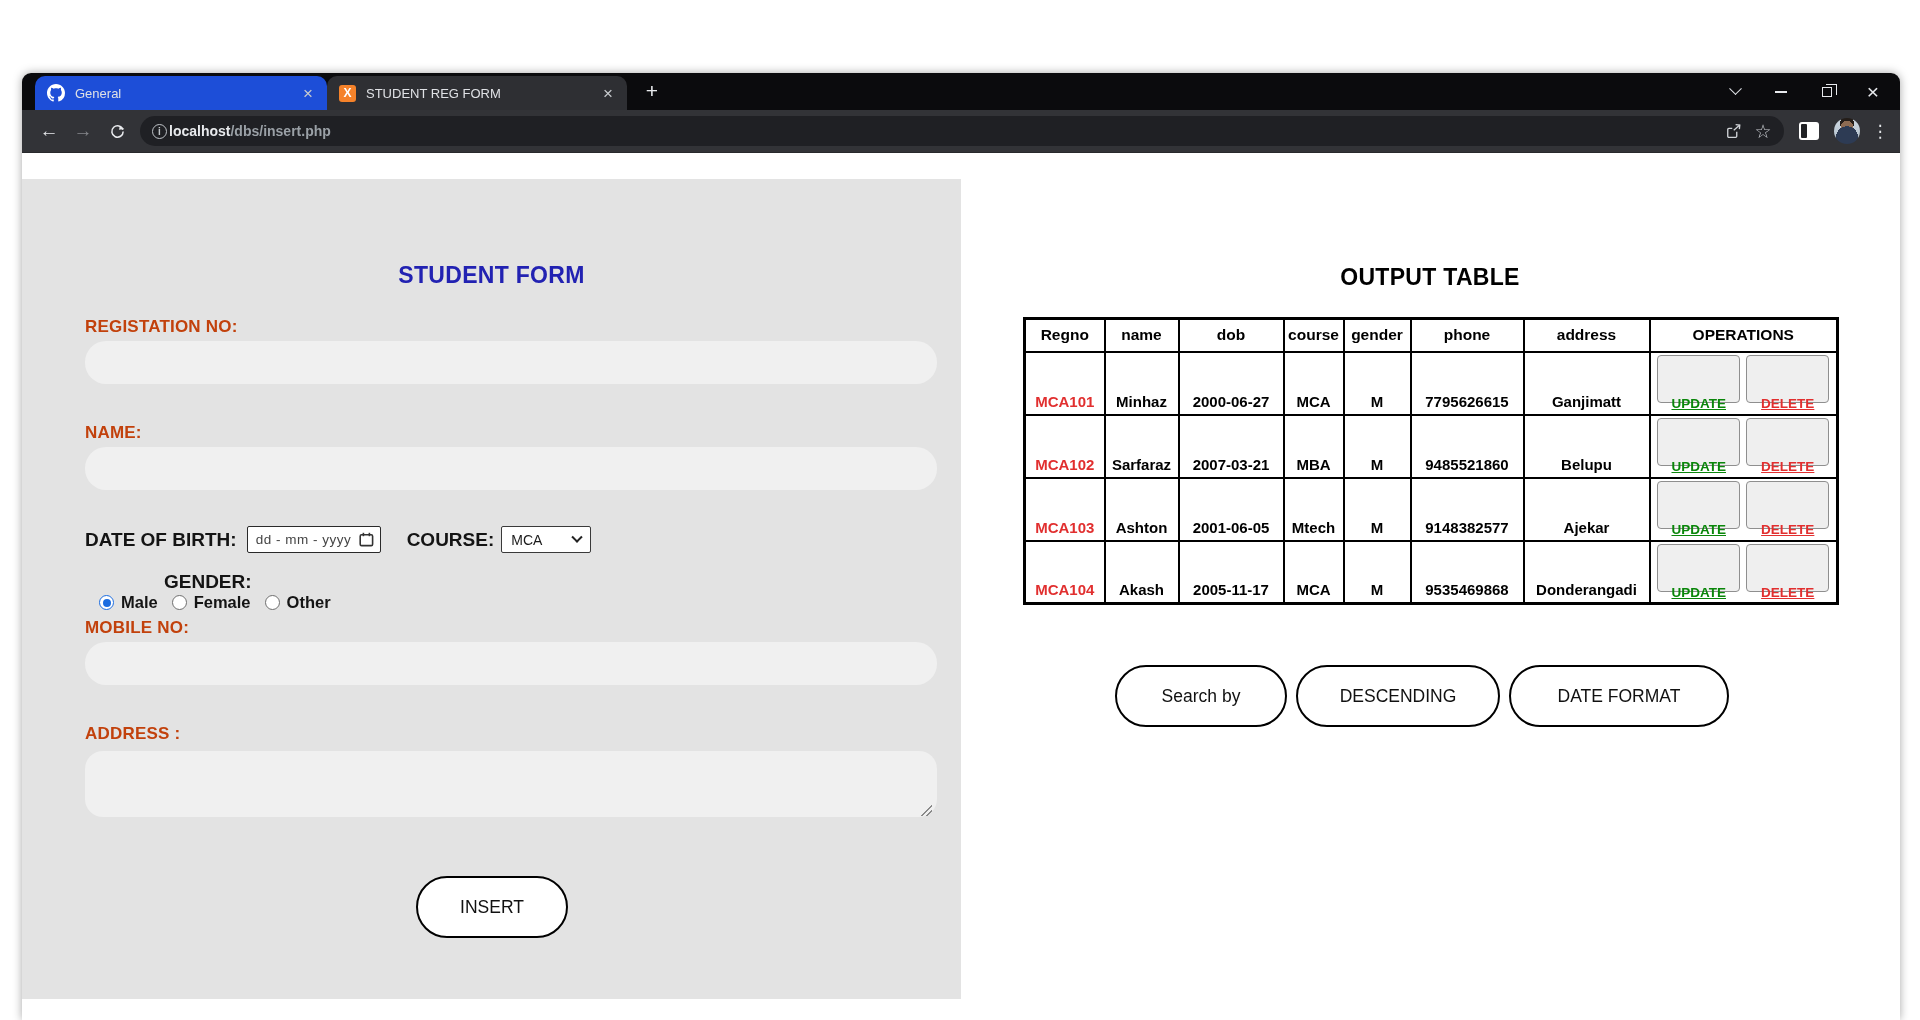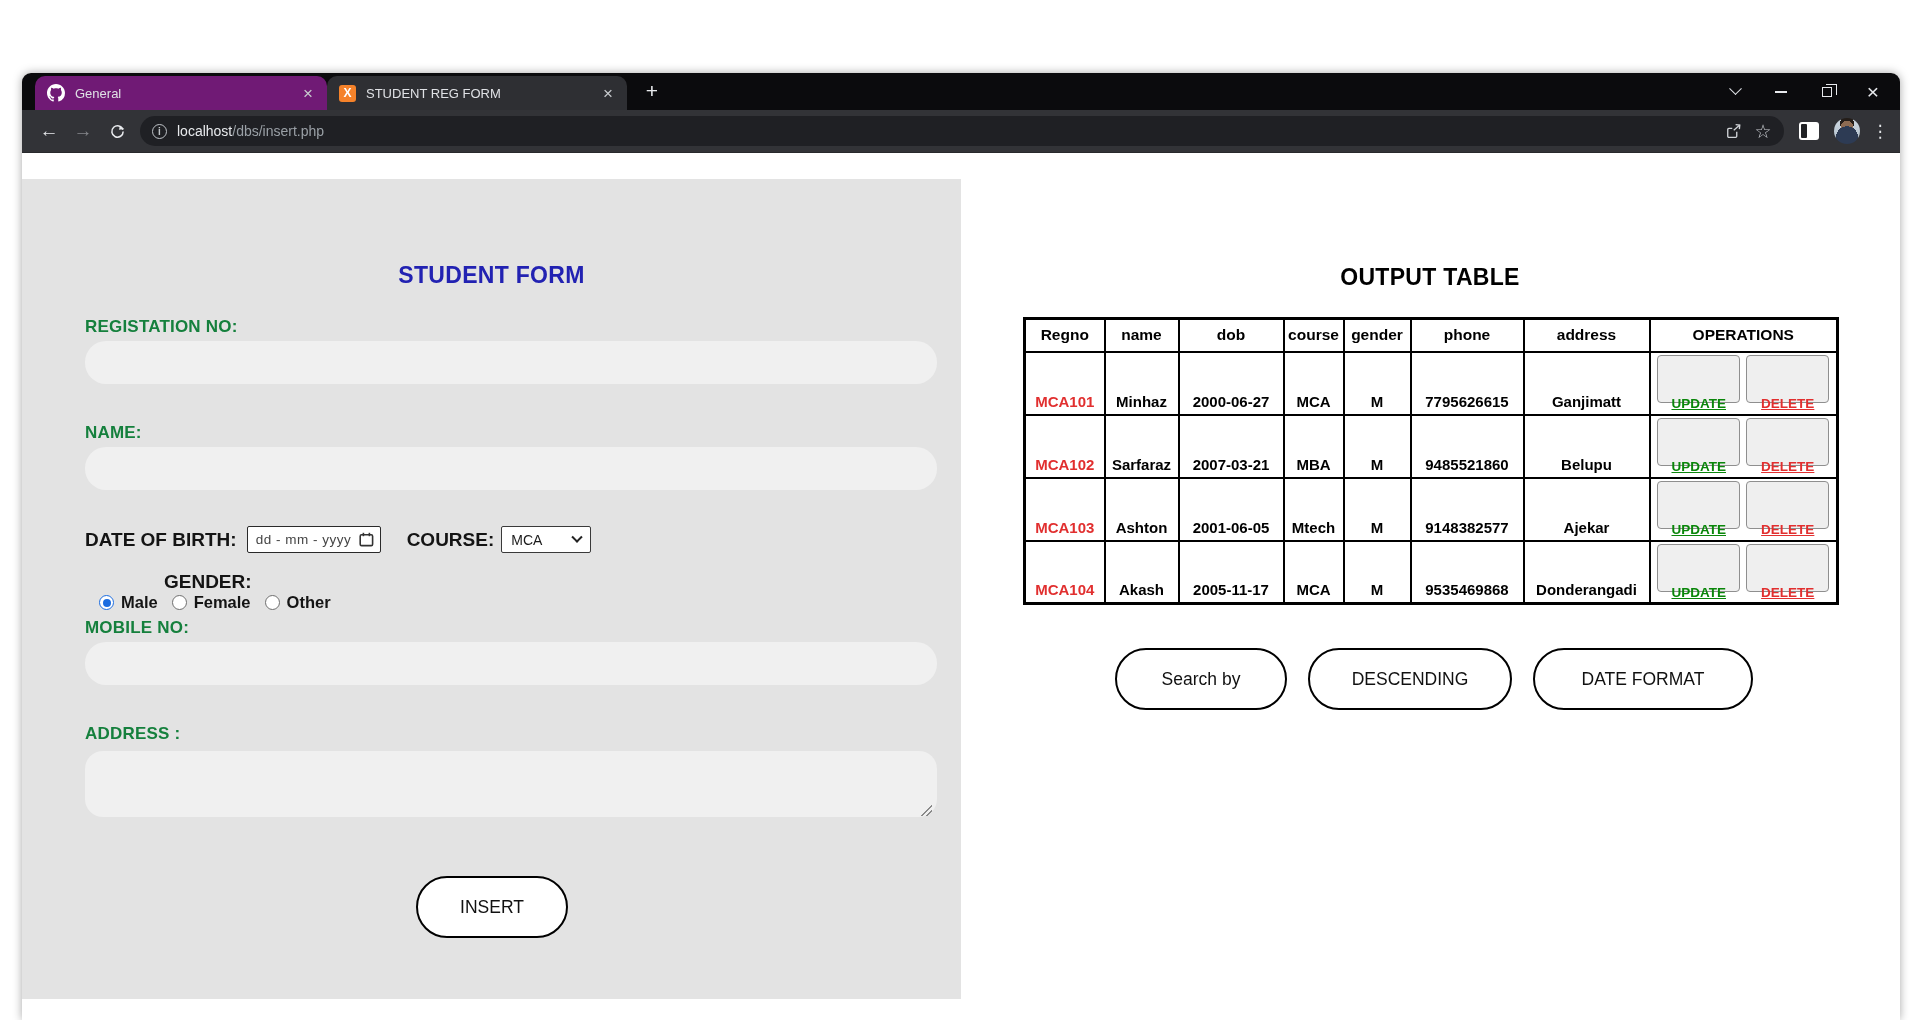--- a/index.html
+++ b/index.html
@@ -7,21 +7,21 @@
   body { font-family:"Liberation Sans","DejaVu Sans",sans-serif; }
   .stage { position:relative; width:1920px; height:1020px; background:#fff; overflow:hidden; }
 
   
   .browser { position:absolute; left:22px; top:73px; width:1878px; height:947px;
              border-radius:9px 9px 0 0; overflow:hidden; box-shadow:0 0 10px rgba(0,0,0,.35); }
 
   
   .tabstrip { position:relative; height:37px; background:#0b0b0d; display:flex; align-items:flex-end; padding-left:13px; }
   .tab { height:34px; display:flex; align-items:center; border-radius:10px 10px 0 0; padding:0 10px 0 12px; cursor:default; }
-  .tab.inactive { width:292px; background:#701a75; }
+  .tab.inactive { width:292px; background:#1d4ed8; }
   .tab.active   { width:300px; background:#2e2f33; }
   .tab-label { color:#dfe1e5; font-size:13px; margin-left:10px; white-space:nowrap; overflow:hidden; flex:1; }
   .tab-close { color:#c8cbcf; font-size:17px; line-height:17px; width:18px; text-align:center; border-radius:50%; }
   .favicon-gh { width:18px; height:18px; flex:0 0 18px; }
   .favicon-xampp { width:17px; height:17px; flex:0 0 17px; background:#f5822a; border-radius:3px;
                    color:#fff; font-weight:bold; font-size:12px; display:flex; align-items:center; justify-content:center; }
   .newtab { color:#e8eaed; font-size:21px; font-weight:400; margin:0 0 6px 12px; width:26px; height:26px;
             display:flex; align-items:center; justify-content:center; }
   .wincontrols { position:absolute; right:4px; top:0; height:37px; display:flex; }
   .winbtn { width:46px; height:37px; display:flex; align-items:center; justify-content:center; }
@@ -34,21 +34,21 @@
 
   
   .toolbar { height:43px; background:#323337; display:flex; align-items:center; padding:0 10px; border-bottom:1px solid #28292c; }
   .navbtn { width:34px; height:34px; border-radius:50%; display:flex; align-items:center; justify-content:center;
             font-size:19px; color:#e8eaed; flex:0 0 34px; }
   .navbtn.disabled { color:#87898d; }
   .urlpill { flex:1; height:30px; margin:0 10px 0 6px; background:#1f2024; border-radius:15px;
              display:flex; align-items:center; padding:0 6px 0 12px; min-width:0; }
   .icon-info { width:15px; height:15px; border-radius:50%; border:1.5px solid #bfc3c8; color:#bfc3c8;
                font-size:10px; font-weight:bold; display:flex; align-items:center; justify-content:center; flex:0 0 15px; }
-  .urltext { margin-left:10px; font-size:14px; white-space:nowrap; overflow:hidden; }
+  .urltext { margin-left:2px; font-size:14px; white-space:nowrap; overflow:hidden;font-weight:bold; }
   .url-host { color:#e8eaed; }
   .url-path { color:#9aa0a6; }
   .pill-spacer { flex:1; }
   .pillicon { width:30px; height:28px; display:flex; align-items:center; justify-content:center; flex:0 0 30px; }
   .icon-star { color:#c9ccd1; font-size:19px; }
   .icon-sidepanel { width:20px; height:18px; background:#fff; border-radius:3px; position:relative; }
   .icon-sidepanel::after { content:''; position:absolute; left:2px; top:2px; bottom:2px; width:6px; background:#202124; border-radius:1px; }
   .avatar { width:26px; height:26px; border-radius:50%; margin:0 10px;
             background:
               radial-gradient(circle at 50% 74%, #2d3b54 0 11px, transparent 11px),
@@ -56,21 +56,21 @@
               radial-gradient(circle at 50% 22%, #241d18 0 7px, transparent 7px),
               linear-gradient(#cfd9e2, #aebdc9); }
   .icon-kebab { color:#e3e5e8; font-size:17px; letter-spacing:0; width:20px; text-align:center; }
 
   
   .page { position:absolute; top:81px; left:0; right:0; bottom:0; background:#fff; }
 
   .panel { position:absolute; left:0; top:25px; width:939px; height:820px; background:#e3e3e3; }
   .form-title { position:absolute; top:83px; left:0; width:100%; text-align:center;
                 color:#2222b2; font-size:23px; font-weight:bold; letter-spacing:.3px; }
-  .flabel { position:absolute; left:63px; font-size:17px; font-weight:bold; color:#15803d; letter-spacing:.2px; }
+  .flabel { position:absolute; left:63px; font-size:17px; font-weight:bold; color:#c2410c; letter-spacing:.2px; }
   .tfield { position:absolute; left:63px; width:852px; height:43px; border:none; border-radius:21px;
             background:#f0f0f0; outline:none; font-size:16px; padding:0 18px; color:#222; }
   .taddr { position:absolute; left:63px; top:572px; width:852px; height:66px; border:none; border-radius:18px;
            background:#f0f0f0; outline:none; resize:none; font-size:16px; padding:10px 18px; color:#222; }
   .resize-grip { position:absolute; left:897px; top:624px; width:13px; height:13px; pointer-events:none;
        background:linear-gradient(135deg, transparent 0 55%, #8a8a8a 55% 62%, transparent 62% 75%, #8a8a8a 75% 82%, transparent 82%); }
 
   .dob-row { position:absolute; left:63px; top:347px; display:flex; align-items:center; }
   .gender-row { position:absolute; left:63px; top:392px; display:flex; align-items:center;flex-direction:column; }
   .inline-label { font-size:19px; font-weight:bold; color:#141414; }
@@ -112,21 +112,21 @@
   .outtable th:nth-child(7), .outtable td:nth-child(7) { width:126px; }
   .outtable th:nth-child(8), .outtable td:nth-child(8) { width:188px; }
   .cell-regno { color:#e12f2f !important; }
   td.ops { vertical-align:middle !important; padding-bottom:0 !important; }
   .opbtn { display:inline-flex; align-items:center; justify-content:center; width:83px; height:48px;
            background:#efefef; border:1px solid #8f8f8f; border-radius:4px; margin:0 3px; cursor:pointer; }
   .opbtn a { font-size:13.5px; font-weight:bold; text-decoration:underline;margin-top:48px; }
   .update-link { color:#0a860a; }
   .delete-link { color:#e12f2f; }
 
-  .actions-row { position:absolute; left:1093px; top:494px; display:flex; gap:21px; }
+  .actions-row { position:absolute; left:1093px; top:511px; display:flex; gap:9px; }
   .actions-row .pillbtn { height:62px; padding:0 33px; }
   .actions-row .pillbtn:nth-child(1) { width:172px; }
   .actions-row .pillbtn:nth-child(2) { width:204px; }
   .actions-row .pillbtn:nth-child(3) { width:220px; }
 </style>
 </head>
 <body>
 
 <div class="stage">
   <div class="browser">

